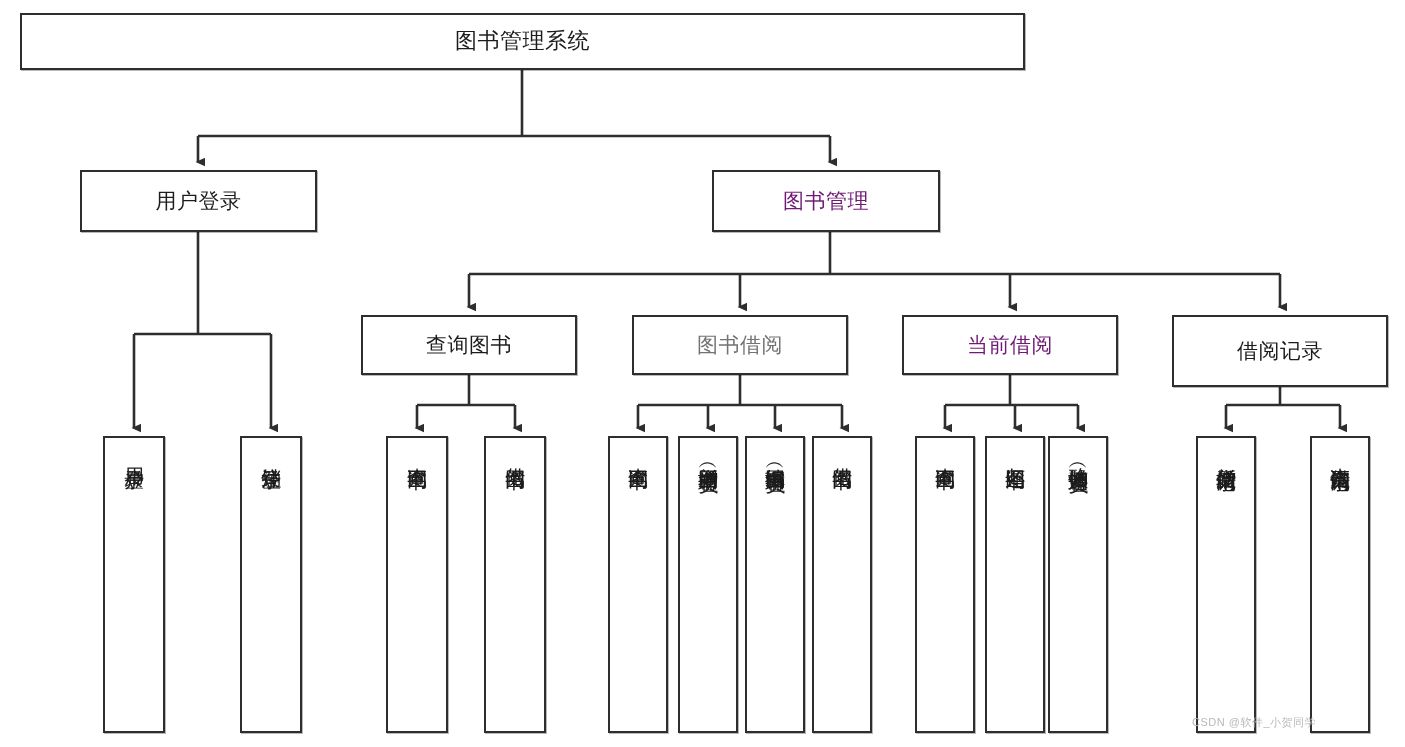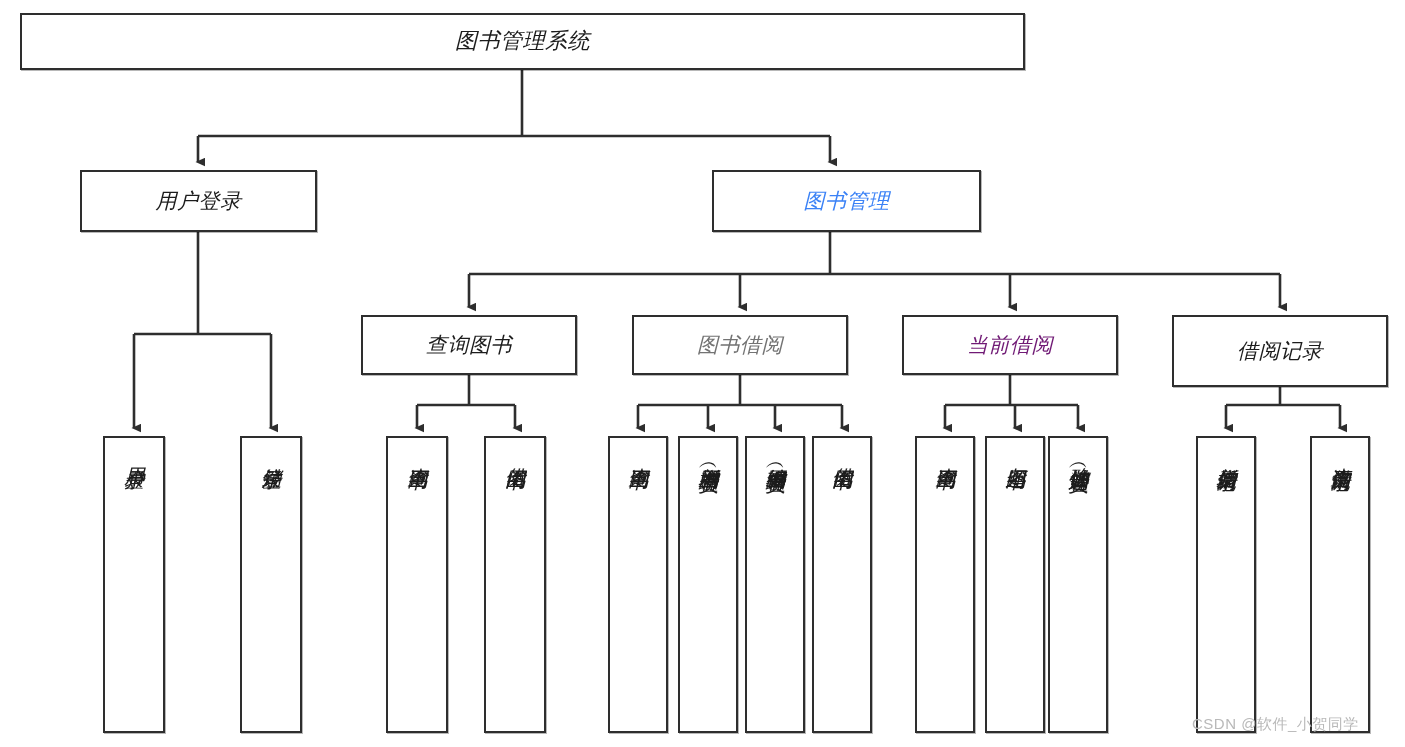--- a/index.html
+++ b/index.html
@@ -27,21 +27,20 @@
   .node-box {
     position: absolute;
     box-sizing: border-box;
     border: 2px solid #f9a8d4;
     background: #ffffff;
     box-shadow: 1px 1px 0 rgba(0,0,0,0.28);
     display: flex;
     align-items: center;
     justify-content: center;
     color: #1c1c1c;
-    font-style: italic;
   }
   .node-label-h {
     font-size: 21px;
     line-height: 1.1;
     letter-spacing: 0.5px;
     white-space: nowrap;
   }
   .node-root .node-label-h { font-size: 22px; }
   .node-box.vertical {
     align-items: flex-start;
@@ -52,21 +51,21 @@
     text-orientation: upright;
     font-size: 20px;
     line-height: 1.18;
     letter-spacing: 1px;
     white-space: nowrap;
     display: block;
     margin: 0 auto;
   }
   .watermark {
     position: absolute;
-    font-size: 15px;
+    font-size: 11px;
     color: #b9b9b9;
     letter-spacing: 0.5px;
     white-space: nowrap;
     user-select: none;
   }
 </style>
 </head>
 <body>
 
 <div id="canvas">
@@ -133,21 +132,21 @@
     </g>
   </svg>
 
   <div class="node-box node-root" style="left: 20px; top: 13px; width: 1005px; height: 57px; border-color: rgb(46, 46, 46); background: rgb(255, 255, 255); color: rgb(28, 28, 28);">
     <span class="node-label-h">图书管理系统</span>
   </div>
 
   <div class="node-box" style="left: 80px; top: 170px; width: 237px; height: 62px; border-color: rgb(46, 46, 46); background: rgb(255, 255, 255); color: rgb(28, 28, 28);">
     <span class="node-label-h">用户登录</span>
   </div>
-  <div class="node-box" style="left: 712px; top: 170px; width: 269px; height: 62px; border-color: rgb(46, 46, 46); background: rgb(255, 255, 255); color: #3b82f6;">
+  <div class="node-box" style="left: 712px; top: 170px; width: 228px; height: 62px; border-color: rgb(46, 46, 46); background: rgb(255, 255, 255); color: #701a75;">
     <span class="node-label-h">图书管理</span>
   </div>
 
   <div class="node-box" style="left: 361px; top: 315px; width: 216px; height: 60px; border-color: rgb(46, 46, 46); background: rgb(255, 255, 255); color: rgb(28, 28, 28);">
     <span class="node-label-h">查询图书</span>
   </div>
   <div class="node-box" style="left: 632px; top: 315px; width: 216px; height: 60px; border-color: rgb(46, 46, 46); background: rgb(255, 255, 255); color: #737373;">
     <span class="node-label-h">图书借阅</span>
   </div>
   <div class="node-box" style="left: 902px; top: 315px; width: 216px; height: 60px; border-color: rgb(46, 46, 46); background: rgb(255, 255, 255); color: #701a75;">

